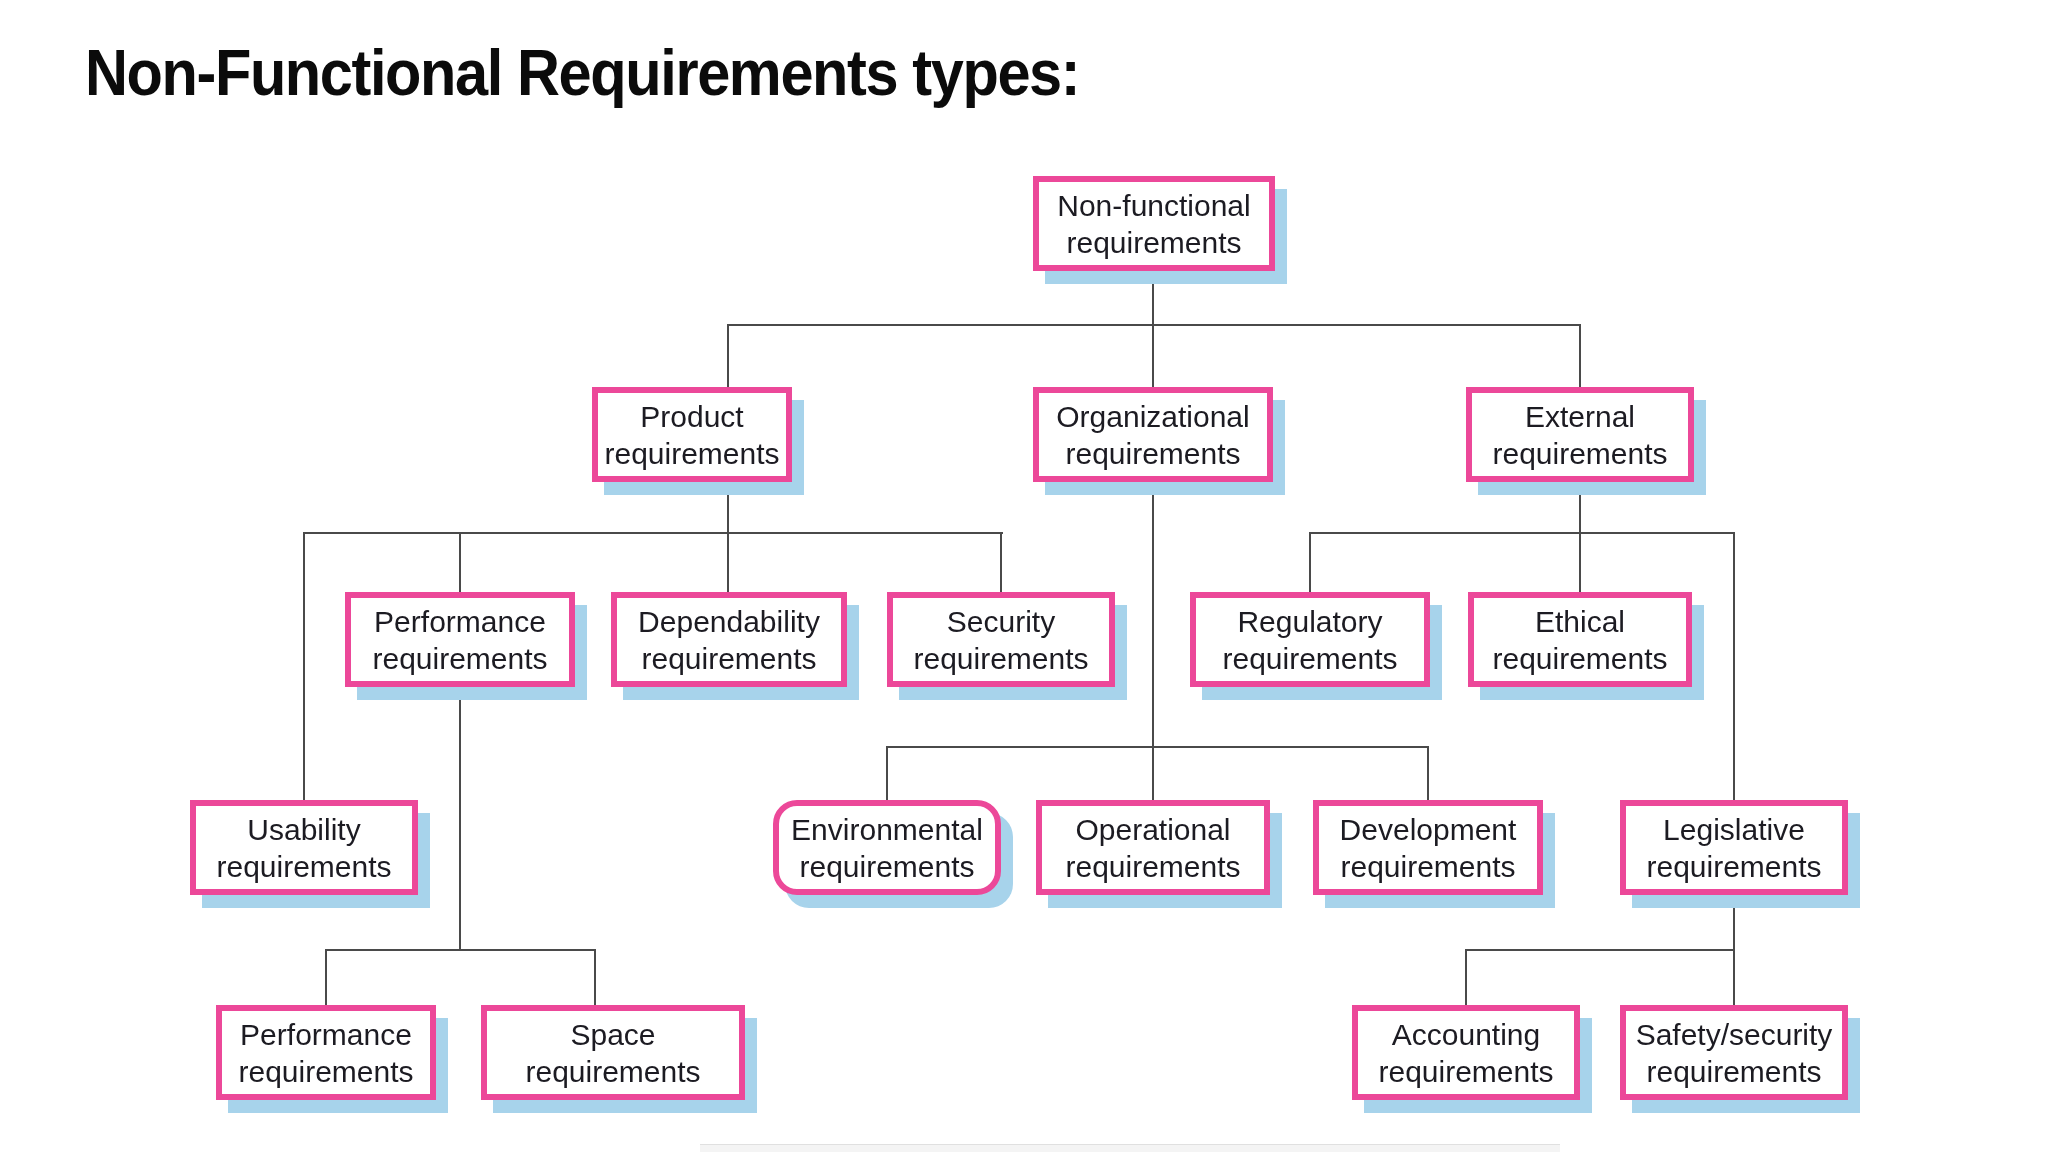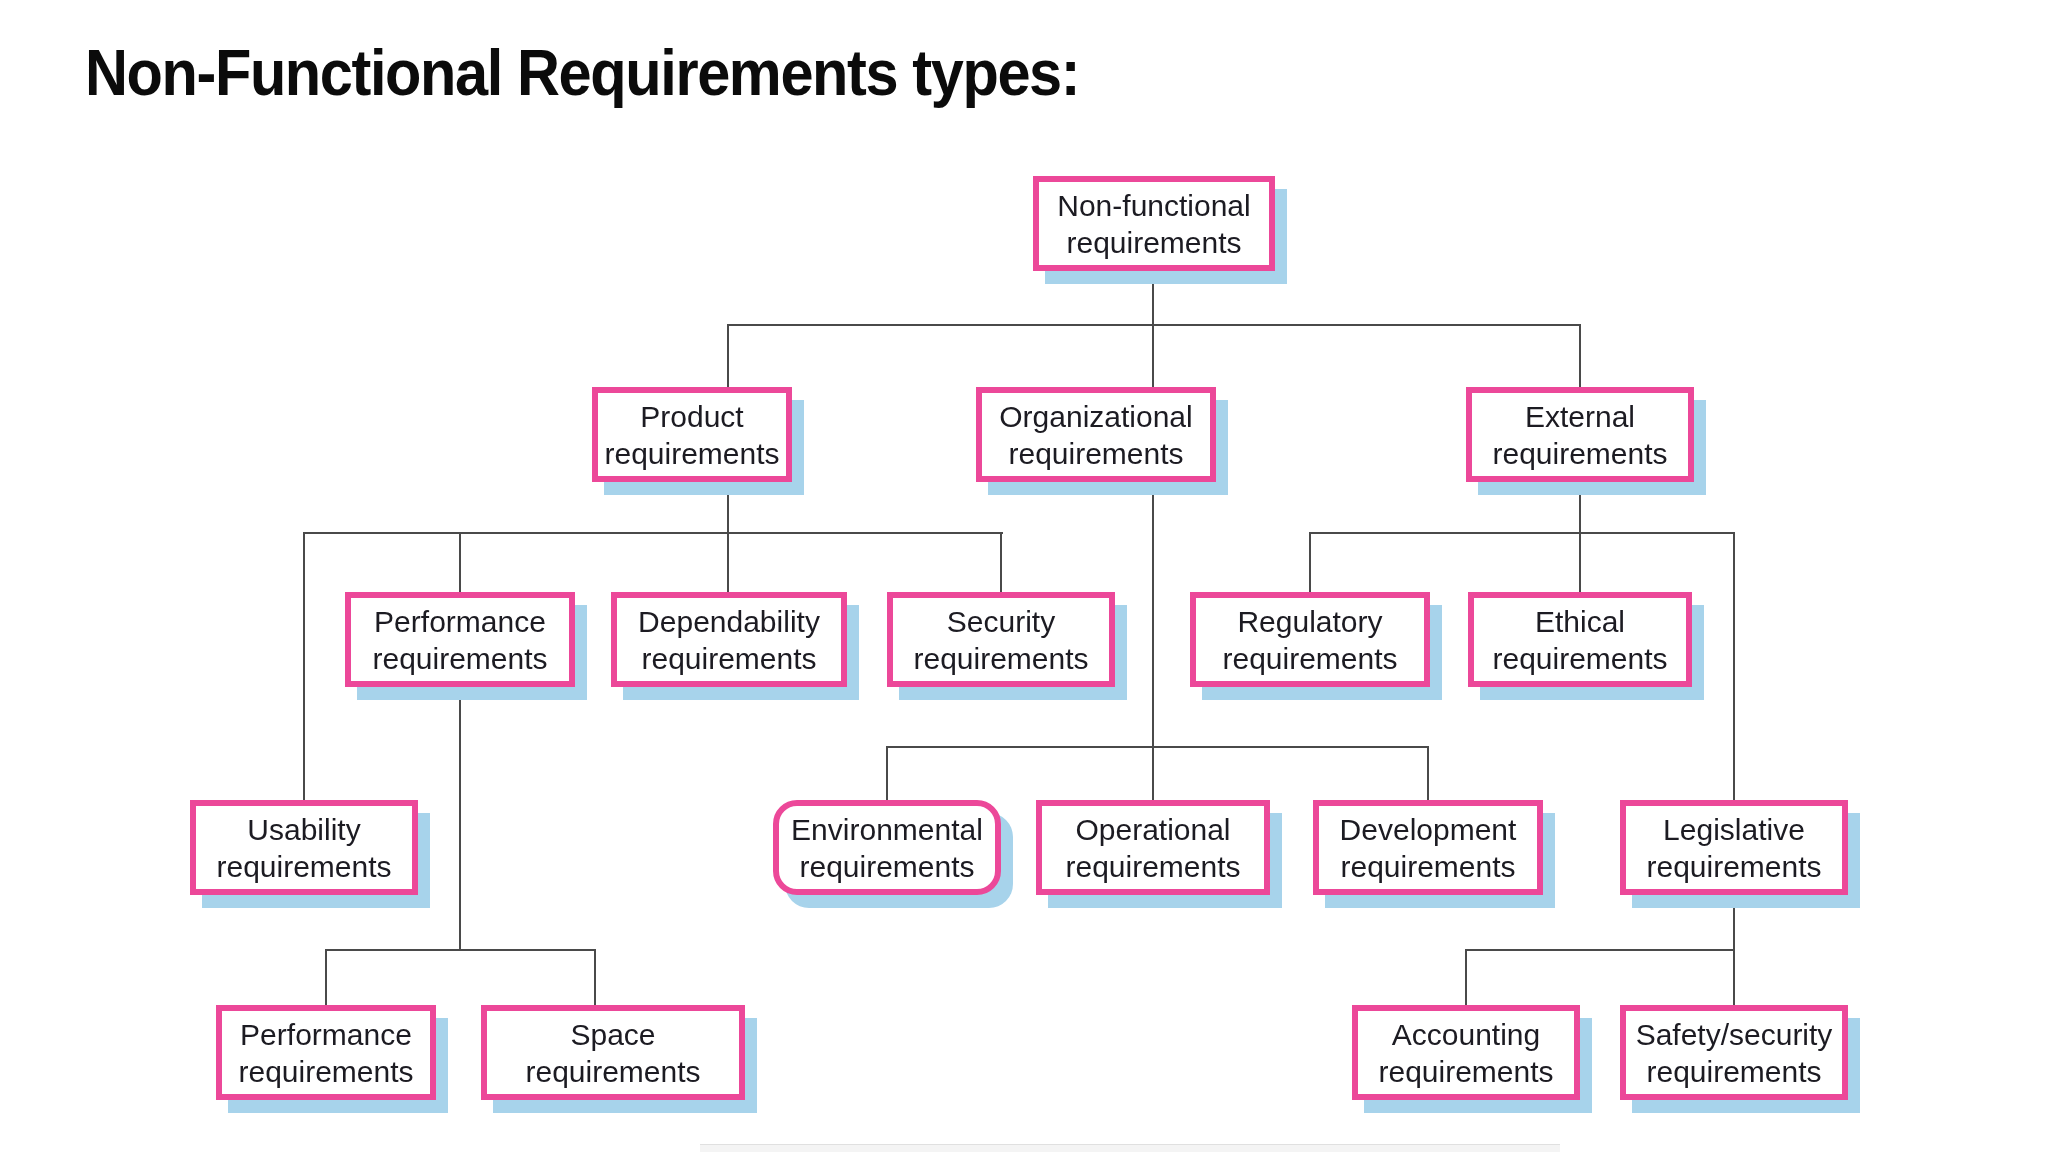--- a/index.html
+++ b/index.html
@@ -90,21 +90,21 @@
 
   <i class="ln" style="left:1733px; top:895px; width:2px; height:110px;"></i>
   <i class="ln" style="left:1465px; top:949px; width:270px; height:2px;"></i>
   <i class="ln" style="left:1465px; top:951px; width:2px; height:54px;"></i>
 
   <div class="box" style="left:1033px; top:176px; width:242px;">Non-functional
 requirements</div>
 
   <div class="box" style="left:592px; top:387px; width:200px;">Product
 requirements</div>
-  <div class="box" style="left:976px; top:387px; width:240px;">Organizational
+  <div class="box" style="left:1033px; top:387px; width:240px;">Organizational
 requirements</div>
   <div class="box" style="left:1466px; top:387px; width:228px;">External
 requirements</div>
 
   <div class="box" style="left:345px; top:592px; width:230px;">Performance
 requirements</div>
   <div class="box" style="left:611px; top:592px; width:236px;">Dependability
 requirements</div>
   <div class="box" style="left:887px; top:592px; width:228px;">Security
 requirements</div>

